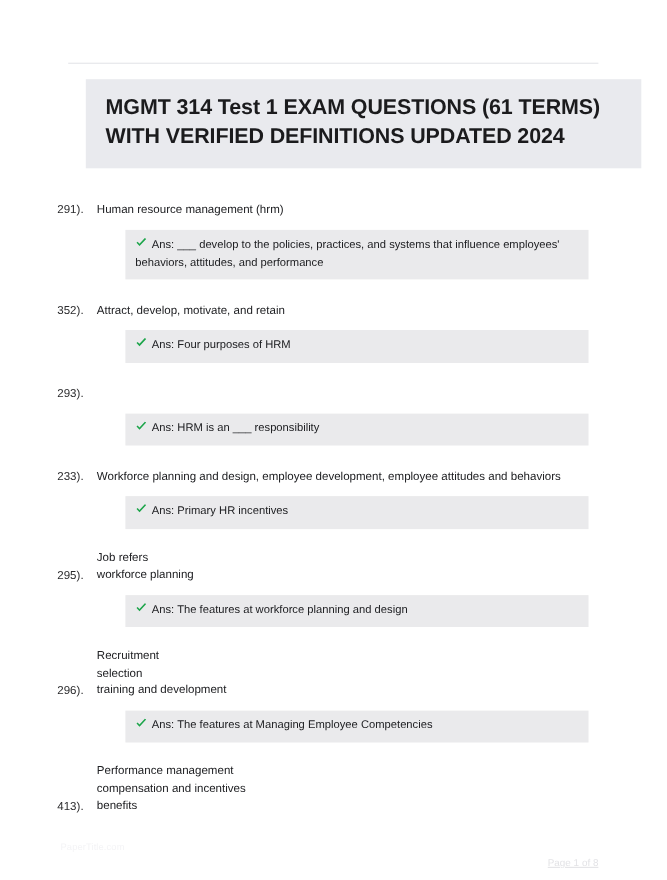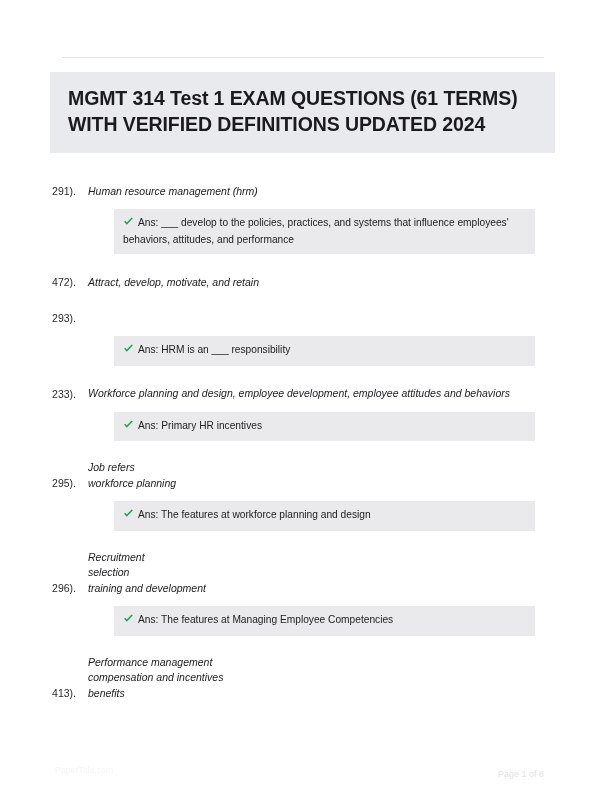--- a/index.html
+++ b/index.html
@@ -30,21 +30,21 @@
     position: absolute;
     left: 24px;
     top: 57px;
     width: 482px;
     height: 1px;
     background: #e4e5e9;
   }
 
   .doc-title-block {
     position: absolute;
-    left: 12px;
+    left: 40px;
     top: 72px;
     width: 505px;
     background: #e9eaee;
     box-sizing: border-box;
     padding: 14px 18px 16px 18px;
   }
   .doc-title {
     margin: 0;
     font-size: 19.5px;
     line-height: 25.5px;
@@ -84,21 +84,20 @@
     padding-top: 1px;
   }
 
   .q-text {
     flex: 1 1 auto;
     padding-right: 18px;
     font-size: 10.5px;
     line-height: 15.5px;
     color: #202124;
     white-space: pre-line;
-    font-style: italic;
   }
 
   .ans-box {
     margin: 10px 0 0 76px;
     width: 421px;
     background: #eaeaec;
     box-sizing: border-box;
     padding: 6px 10px 7px 9px;
     font-size: 10.2px;
     line-height: 15.5px;
@@ -122,23 +121,24 @@
     position: absolute;
     left: 17px;
     top: 0;
     font-size: 8.5px;
     color: #f4f4f6;
     letter-spacing: 0.1px;
   }
   .footer-right {
     position: absolute;
     right: 24px;
-    top: 4px;
+    top: 14px;
     font-size: 9px;
     color: #e3e3e6;
+    text-decoration: underline;
   }
 </style>
 </head>
 <body>
 
 <div class="page">
 
   <div class="top-rule"></div>
 
   <div class="doc-title-block">
@@ -150,23 +150,26 @@
         <div class="q-row">
           <div class="q-num">291).</div>
           <div class="q-text">Human resource management (hrm)</div>
         </div>
         <div class="ans-box"><span class="check-icon"><svg width="11" height="11" viewBox="0 0 16 16" aria-hidden="true">
               <path d="M1.6 8.4 L5.6 12.6 L14.4 3.2 L12.6 2.0 L5.5 9.6 L3.1 7.0 Z" fill="#1ca54a"></path>
             </svg></span><span>Ans: ___ develop to the policies, practices, and systems that influence employees' behaviors, attitudes, and performance</span></div>
       </div>
       <div class="qa-item">
         <div class="q-row">
-          <div class="q-num">472).</div>
+          <div class="q-num">352).</div>
           <div class="q-text">Attract, develop, motivate, and retain</div>
         </div>
+        <div class="ans-box"><span class="check-icon"><svg width="11" height="11" viewBox="0 0 16 16" aria-hidden="true">
+              <path d="M1.6 8.4 L5.6 12.6 L14.4 3.2 L12.6 2.0 L5.5 9.6 L3.1 7.0 Z" fill="#1ca54a"></path>
+            </svg></span><span>Ans: Four purposes of HRM</span></div>
       </div>
       <div class="qa-item">
         <div class="q-row">
           <div class="q-num">293).</div>
         </div>
         <div class="ans-box"><span class="check-icon"><svg width="11" height="11" viewBox="0 0 16 16" aria-hidden="true">
               <path d="M1.6 8.4 L5.6 12.6 L14.4 3.2 L12.6 2.0 L5.5 9.6 L3.1 7.0 Z" fill="#1ca54a"></path>
             </svg></span><span>Ans: HRM is an ___ responsibility</span></div>
       </div>
       <div class="qa-item">

